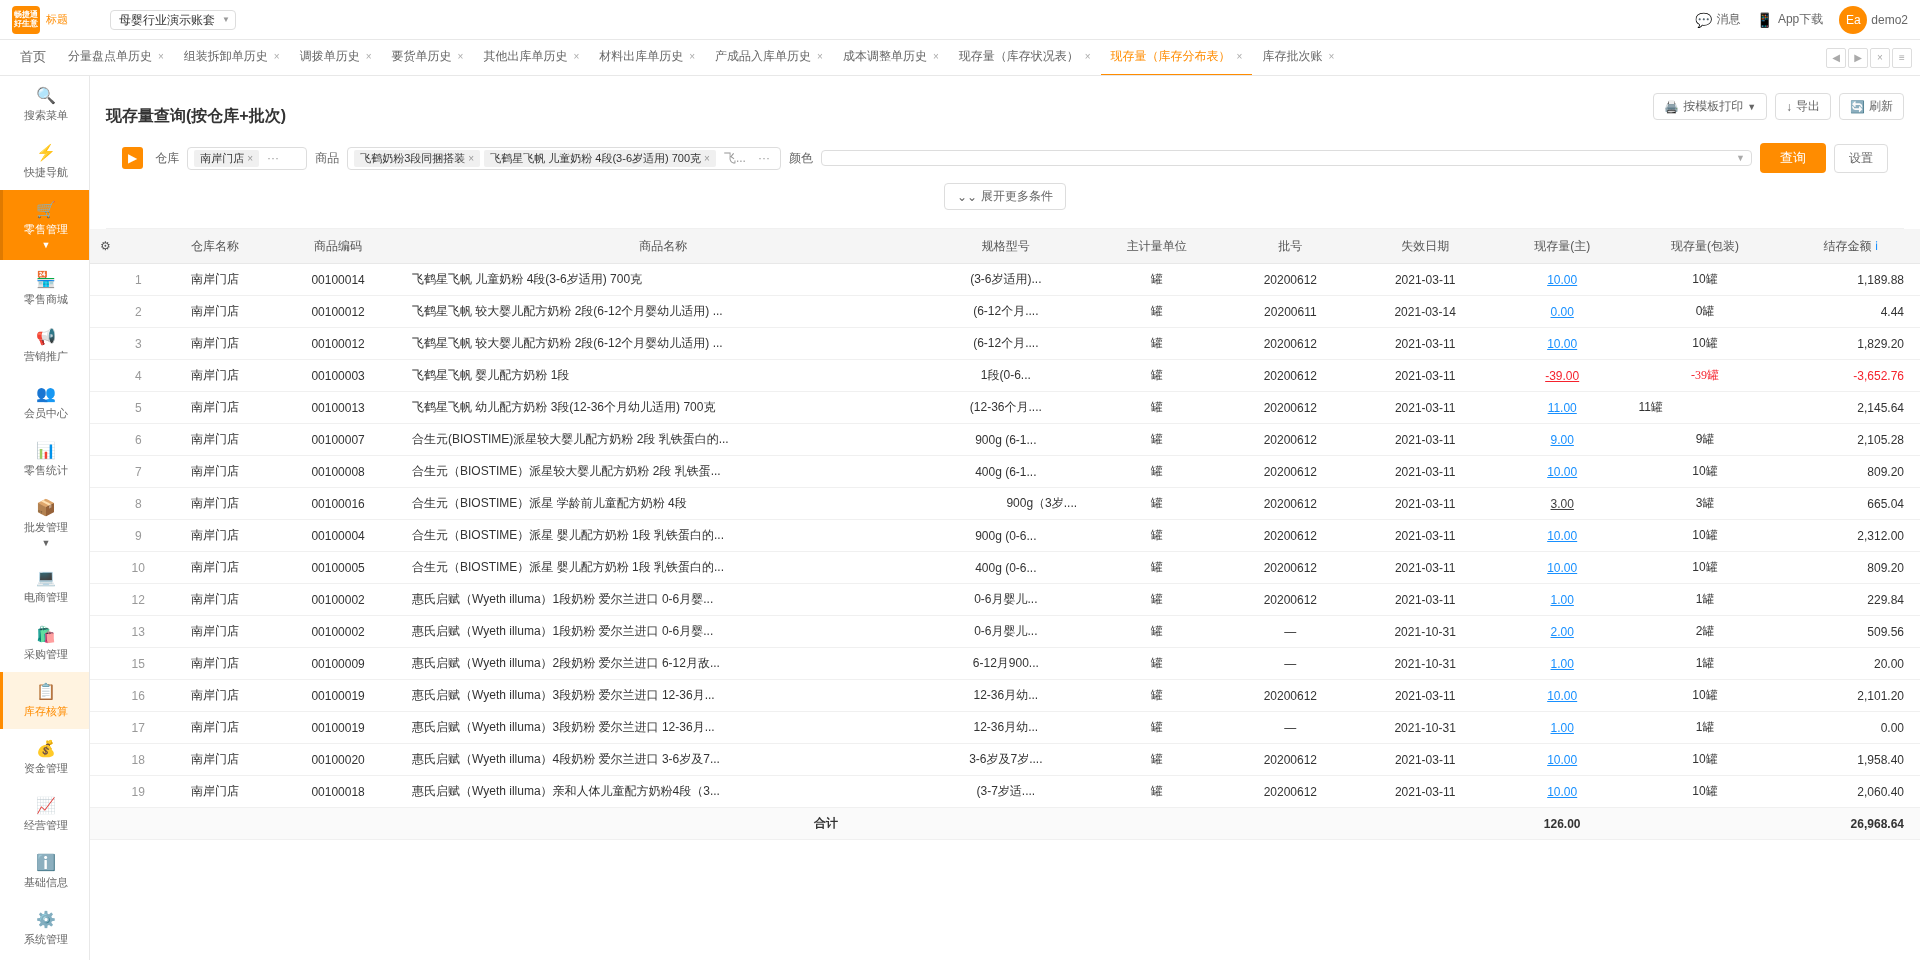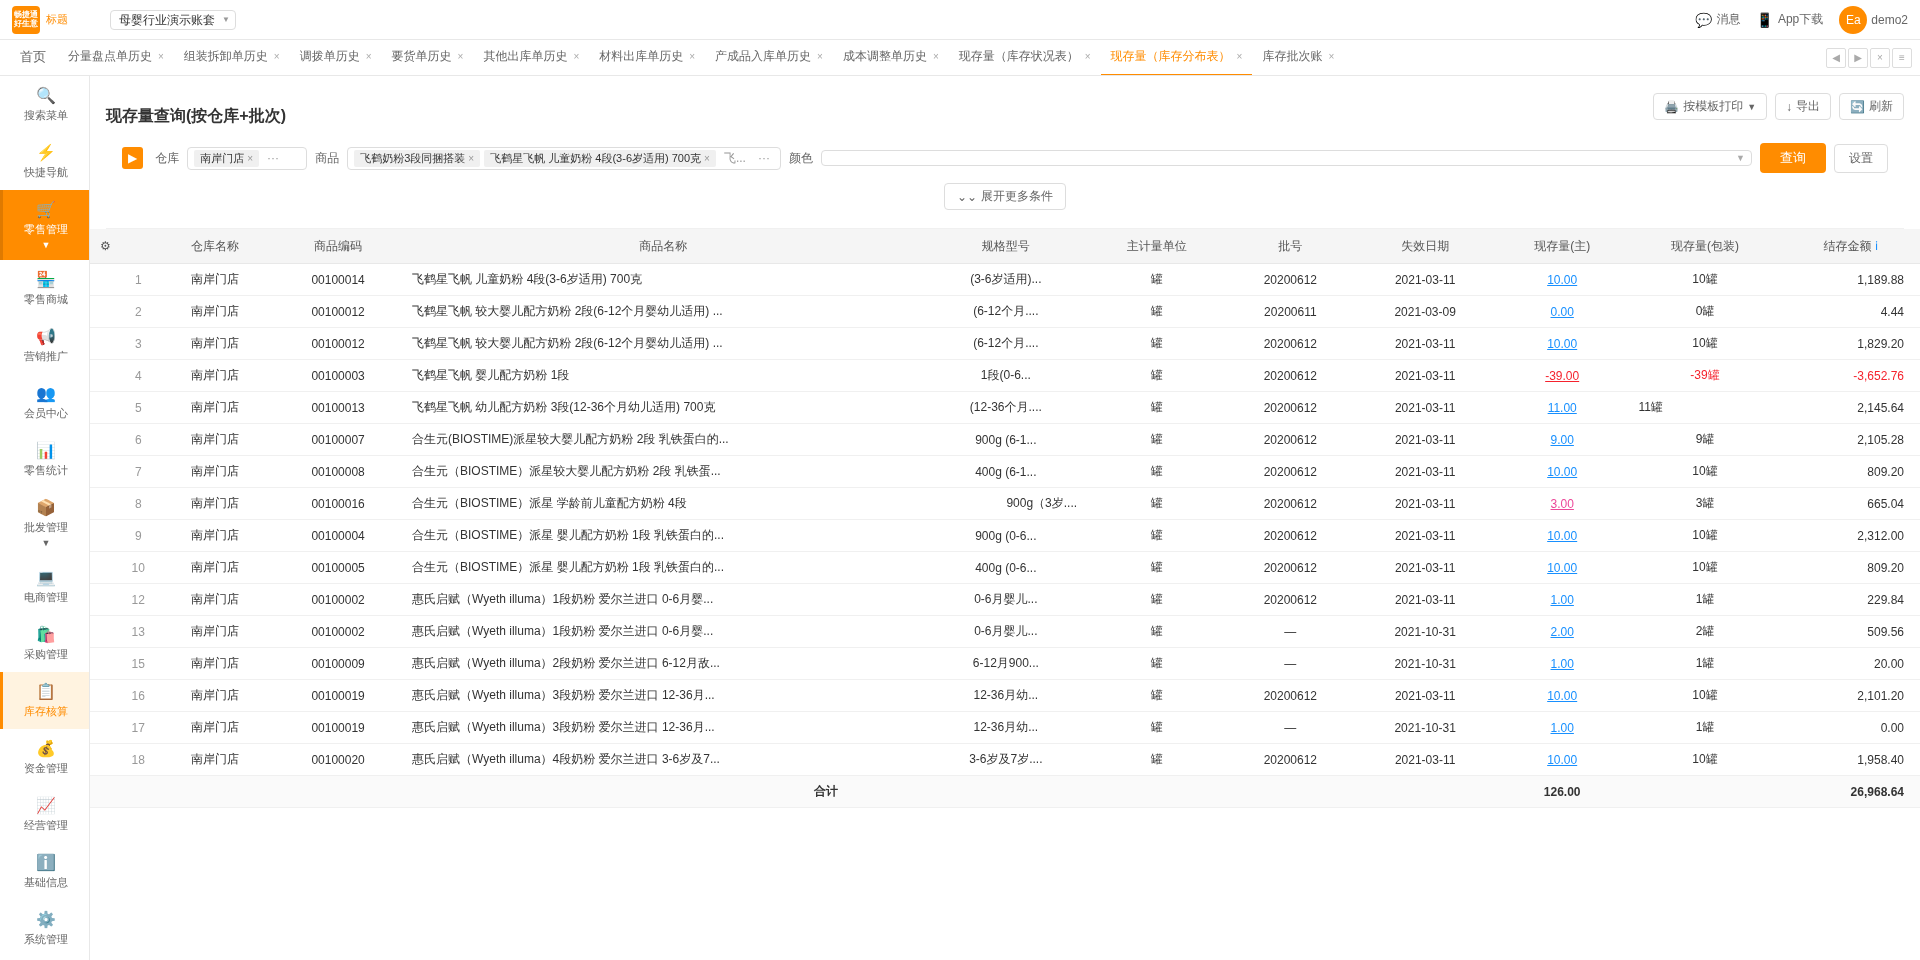--- a/index.html
+++ b/index.html
@@ -331,21 +331,21 @@
     </tr>
             <tr>
       <td style="text-align:center;"></td>
       <td class="row-num" style="text-align:center;">2</td>
       <td style="text-align:center;">南岸门店</td>
       <td style="text-align:center;">00100012</td>
       <td class="left" style="max-width:300px;overflow:hidden;text-overflow:ellipsis;">飞鹤星飞帆 较大婴儿配方奶粉 2段(6-12个月婴幼儿适用) ...</td>
       <td style="text-align:center;">(6-12个月....</td>
       <td style="text-align:center;">罐</td>
       <td style="text-align:center;">20200611</td>
-      <td style="text-align:center;">2021-03-09</td>
+      <td style="text-align:center;">2021-03-14</td>
       <td style="text-align:center;">
         <span style="text-decoration:underline;color:#1890ff;cursor:pointer;">0.00</span>
       </td>
       <td style="text-align:center;">0罐</td>
       <td style="text-align:right;padding-right:16px;">4.44</td>
     </tr>
             <tr>
       <td style="text-align:center;"></td>
       <td class="row-num" style="text-align:center;">3</td>
       <td style="text-align:center;">南岸门店</td>
@@ -367,21 +367,21 @@
       <td style="text-align:center;">南岸门店</td>
       <td style="text-align:center;">00100003</td>
       <td class="left" style="max-width:300px;overflow:hidden;text-overflow:ellipsis;">飞鹤星飞帆 婴儿配方奶粉 1段</td>
       <td style="text-align:center;">1段(0-6...</td>
       <td style="text-align:center;">罐</td>
       <td style="text-align:center;">20200612</td>
       <td style="text-align:center;">2021-03-11</td>
       <td style="text-align:center;color:#f5222d;">
         <span style="text-decoration:underline;color:#f5222d;cursor:pointer;">-39.00</span>
       </td>
-      <td style="text-align:center;color:#f5222d;">-39罐</td>
+      <td style="text-align:center;color:#f5222d;font-family:Liberation Serif, serif;">-39罐</td>
       <td style="text-align:right;padding-right:16px;color:#f5222d;">-3,652.76</td>
     </tr>
             <tr>
       <td style="text-align:center;"></td>
       <td class="row-num" style="text-align:center;">5</td>
       <td style="text-align:center;">南岸门店</td>
       <td style="text-align:center;">00100013</td>
       <td class="left" style="max-width:300px;overflow:hidden;text-overflow:ellipsis;">飞鹤星飞帆 幼儿配方奶粉 3段(12-36个月幼儿适用) 700克</td>
       <td style="text-align:center;">(12-36个月....</td>
       <td style="text-align:center;">罐</td>
@@ -429,21 +429,21 @@
       <td style="text-align:center;"></td>
       <td class="row-num" style="text-align:center;">8</td>
       <td style="text-align:center;">南岸门店</td>
       <td style="text-align:center;">00100016</td>
       <td class="left" style="max-width:300px;overflow:hidden;text-overflow:ellipsis;">合生元（BIOSTIME）派星 学龄前儿童配方奶粉 4段</td>
       <td style="text-align:right;">900g（3岁....</td>
       <td style="text-align:center;">罐</td>
       <td style="text-align:center;">20200612</td>
       <td style="text-align:center;">2021-03-11</td>
       <td style="text-align:center;">
-        <span style="text-decoration:underline;color:#ec4899;cursor:pointer;">3.00</span>
+        <span style="text-decoration:underline;color:#404040;cursor:pointer;">3.00</span>
       </td>
       <td style="text-align:center;">3罐</td>
       <td style="text-align:right;padding-right:16px;">665.04</td>
     </tr>
             <tr>
       <td style="text-align:center;"></td>
       <td class="row-num" style="text-align:center;">9</td>
       <td style="text-align:center;">南岸门店</td>
       <td style="text-align:center;">00100004</td>
       <td class="left" style="max-width:300px;overflow:hidden;text-overflow:ellipsis;">合生元（BIOSTIME）派星 婴儿配方奶粉 1段 乳铁蛋白的...</td>
@@ -561,20 +561,36 @@
       <td class="left" style="max-width:300px;overflow:hidden;text-overflow:ellipsis;">惠氏启赋（Wyeth illuma）4段奶粉 爱尔兰进口 3-6岁及7...</td>
       <td style="text-align:center;">3-6岁及7岁....</td>
       <td style="text-align:center;">罐</td>
       <td style="text-align:center;">20200612</td>
       <td style="text-align:center;">2021-03-11</td>
       <td style="text-align:center;">
         <span style="text-decoration:underline;color:#1890ff;cursor:pointer;">10.00</span>
       </td>
       <td style="text-align:center;">10罐</td>
       <td style="text-align:right;padding-right:16px;">1,958.40</td>
+    </tr>
+            <tr>
+      <td style="text-align:center;"></td>
+      <td class="row-num" style="text-align:center;">19</td>
+      <td style="text-align:center;">南岸门店</td>
+      <td style="text-align:center;">00100018</td>
+      <td class="left" style="max-width:300px;overflow:hidden;text-overflow:ellipsis;">惠氏启赋（Wyeth illuma）亲和人体儿童配方奶粉4段（3...</td>
+      <td style="text-align:center;">(3-7岁适....</td>
+      <td style="text-align:center;">罐</td>
+      <td style="text-align:center;">20200612</td>
+      <td style="text-align:center;">2021-03-11</td>
+      <td style="text-align:center;">
+        <span style="text-decoration:underline;color:#1890ff;cursor:pointer;">10.00</span>
+      </td>
+      <td style="text-align:center;">10罐</td>
+      <td style="text-align:right;padding-right:16px;">2,060.40</td>
     </tr>
             <tr style="background: rgb(250, 250, 250); font-weight: bold;">
     <td></td>
     <td></td>
     <td colspan="7" style="text-align:center;">合计</td>
     <td style="text-align:center;">126.00</td>
     <td></td>
     <td style="text-align:right;padding-right:16px;">26,968.64</td>
   </tr>
           </tbody>

